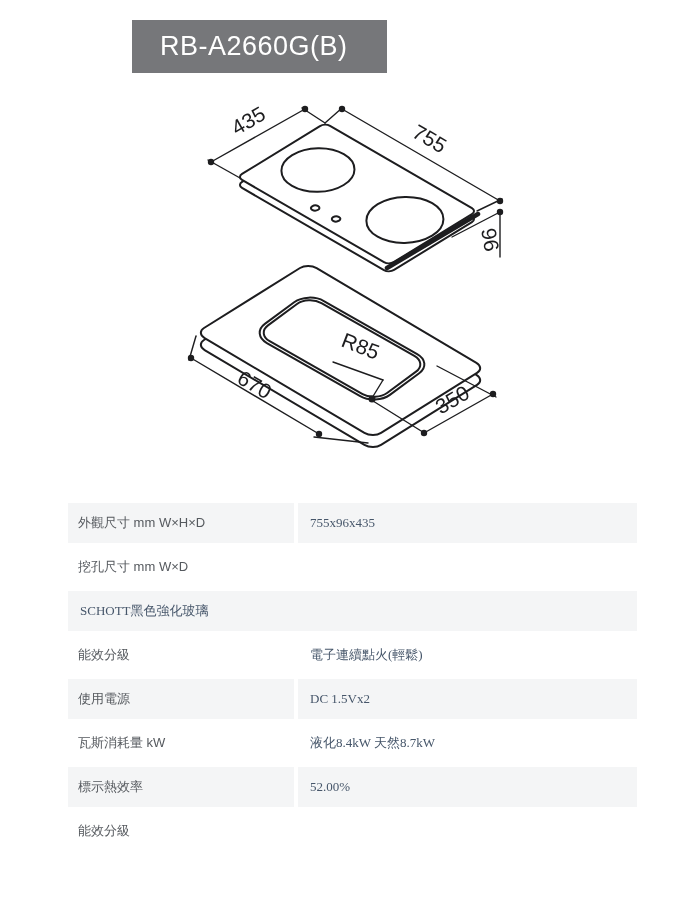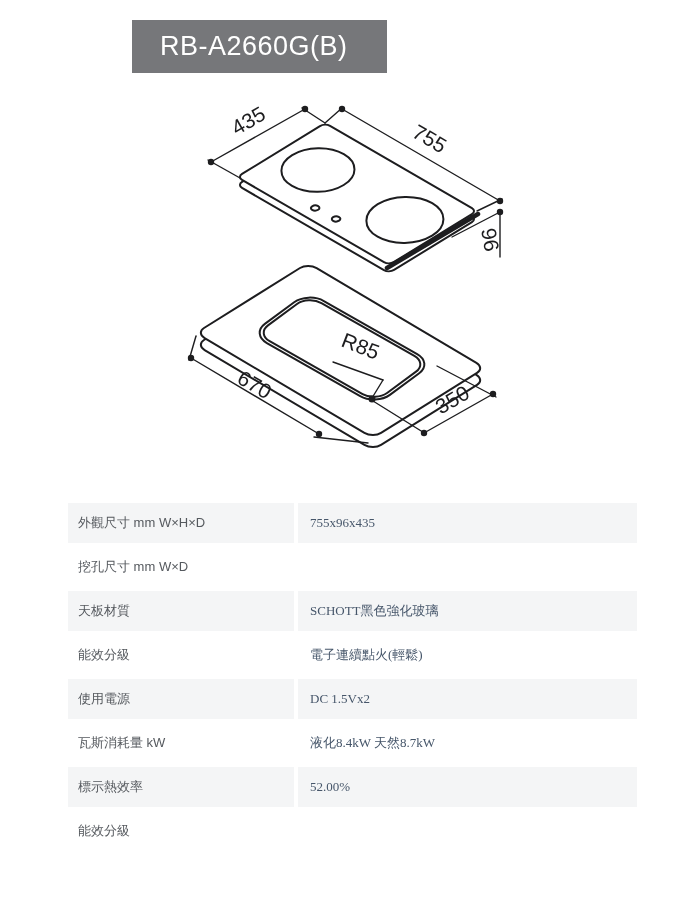--- a/index.html
+++ b/index.html
@@ -129,21 +129,20 @@
 
 <div class="spec-table">
   <div class="spec-row">
     <div class="cell cell-label">外觀尺寸 mm W×H×D</div>
     <div class="cell cell-value">755x96x435</div>
   </div>
   <div class="spec-row">
     <div class="cell cell-label">挖孔尺寸 mm W×D</div>
   </div>
   <div class="spec-row">
-    <div class="cell cell-label">天板材質</div>
     <div class="cell cell-value">SCHOTT黑色強化玻璃</div>
   </div>
   <div class="spec-row">
     <div class="cell cell-label">能效分級</div>
     <div class="cell cell-value">電子連續點火(輕鬆)</div>
   </div>
   <div class="spec-row">
     <div class="cell cell-label">使用電源</div>
     <div class="cell cell-value">DC 1.5Vx2</div>
   </div>

